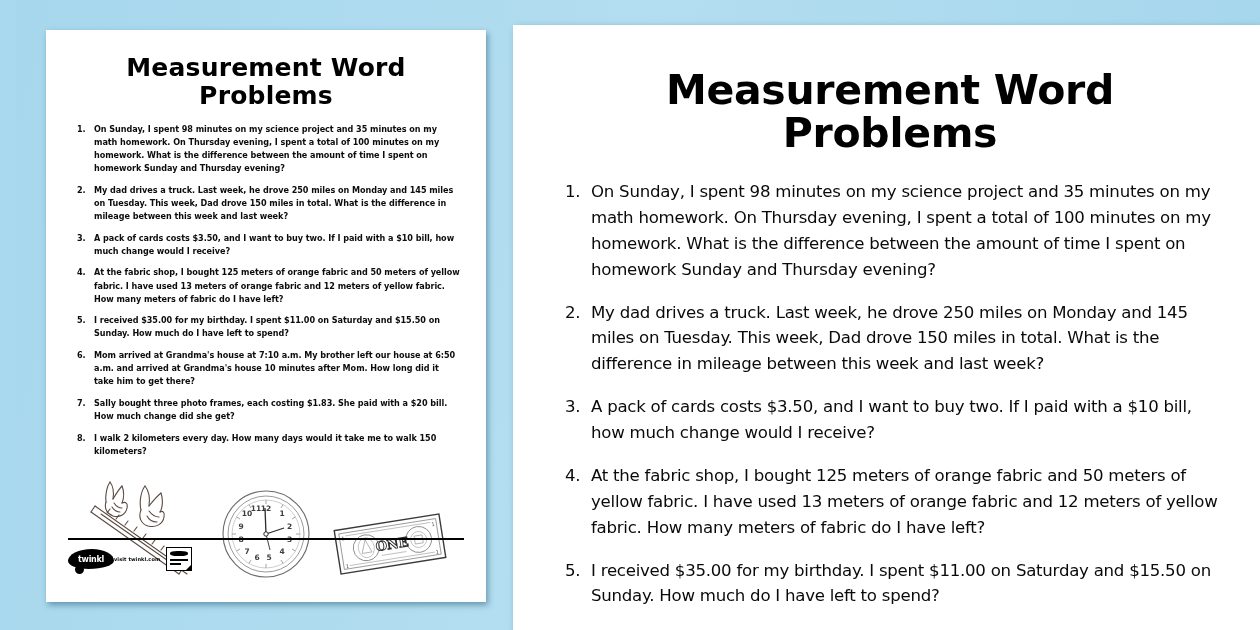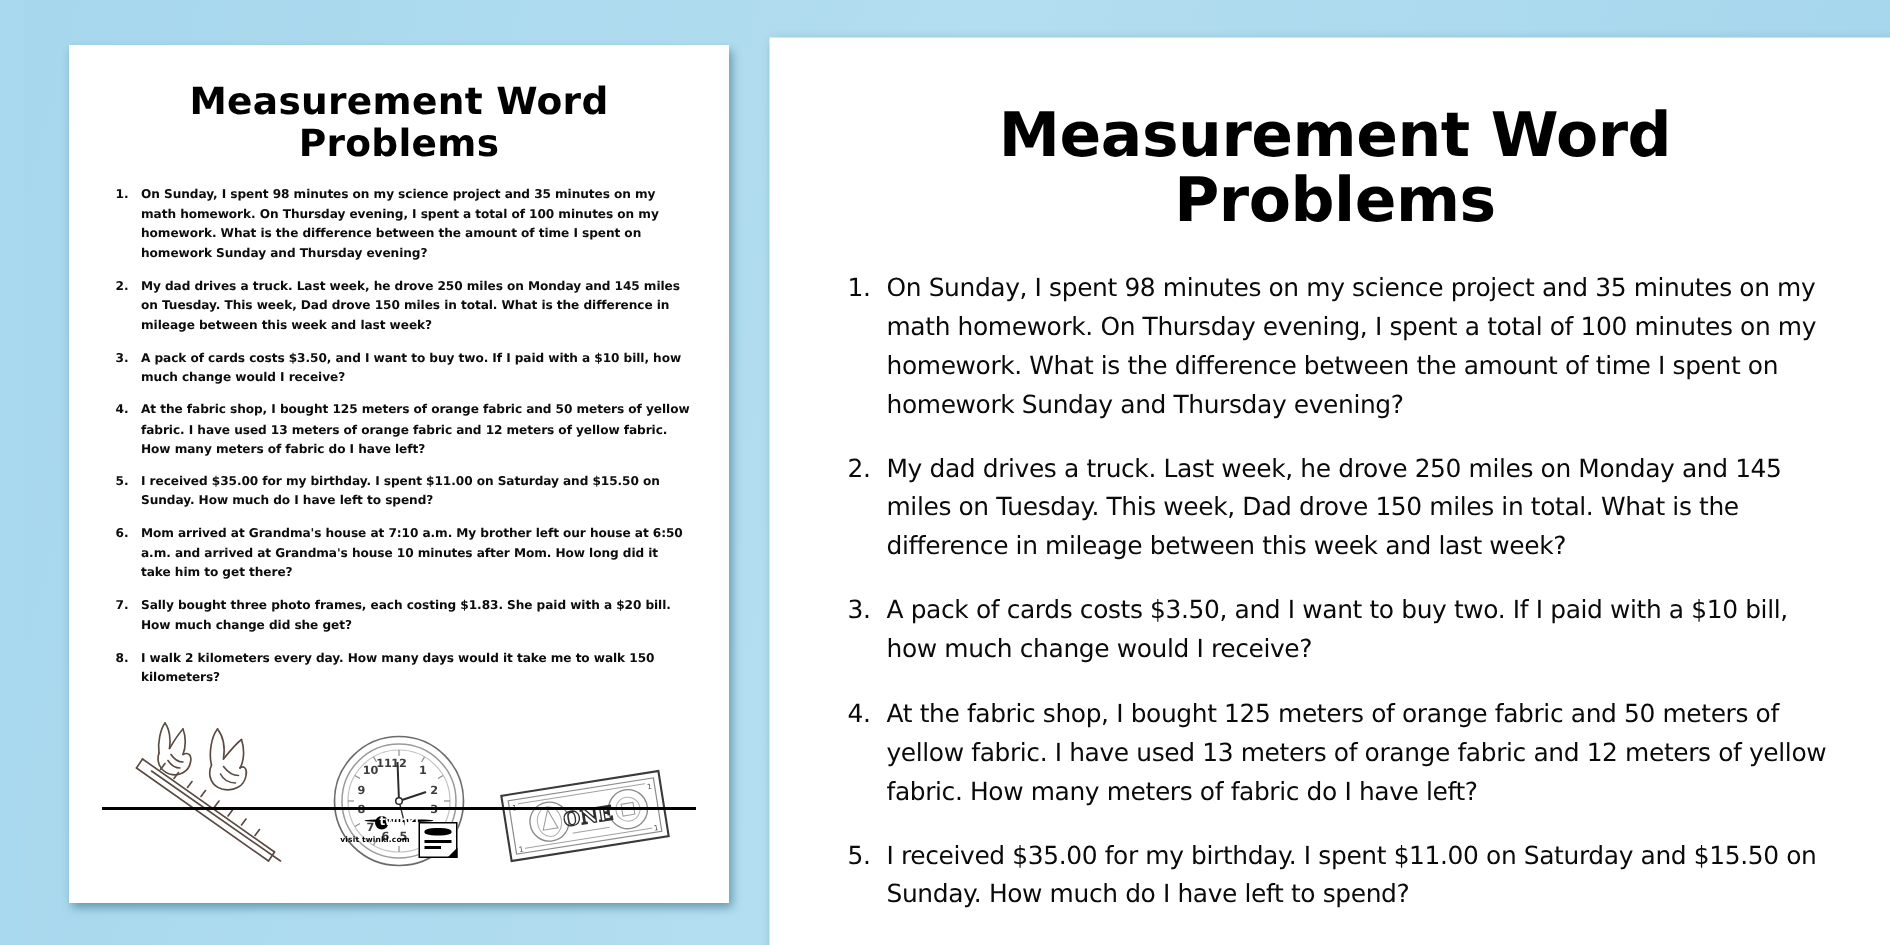--- a/index.html
+++ b/index.html
@@ -99,21 +99,20 @@
   }
   .thumb-rule {
     border-top: 2px solid #000;
     margin-bottom: 6px;
   }
   .footer-row {
     display: flex;
     align-items: center;
     justify-content: flex-start;
     height: 26px;
-    flex-direction: column;
   }
   .twinkl-logo {
     position: relative;
     width: 46px;
     height: 20px;
   }
   .twinkl-blob {
     position: absolute;
     inset: 0;
     background: #000;

